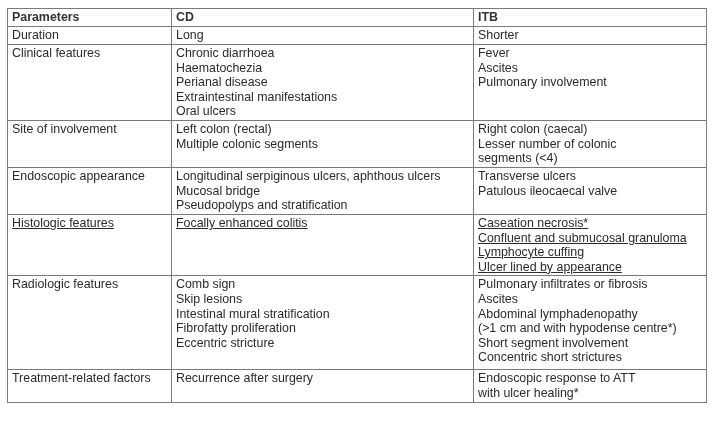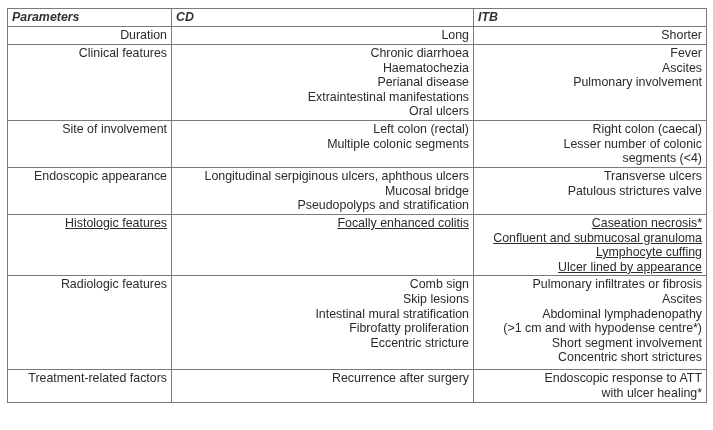--- a/index.html
+++ b/index.html
@@ -32,22 +32,22 @@
       text-align: left;
       font-weight: normal;
     }
     table.comp th {
       font-weight: bold;
       color: #333333;
     }
     col.c1 { width: 164px; }
     col.c2 { width: 302px; }
     col.c3 { width: 233px; }
-    .line { display: block; white-space: nowrap; text-align: right; }
-    tr.r-head  td, tr.r-head th { height: 15px; font-style: italic; }
+    .line { display: block; white-space: nowrap; }
+    tr.r-head  td, tr.r-head th { height: 15px; }
     tr.r-dur   td { height: 15px; }
     tr.r-clin  td { height: 73px; }
     tr.r-site  td { height: 44px; margin-left: 28px; }
     tr.r-endo  td { height: 44px; }
     tr.r-hist  td { height: 56px; text-decoration: underline; }
     tr.r-rad   td { height: 91px; }
     tr.r-lab   td { height: 28px; }
     tr.r-treat td { height: 29px; }
   </style>
 </head>
@@ -117,21 +117,21 @@
       <td>
         <span class="line">Endoscopic appearance</span>
       </td>
       <td>
         <span class="line">Longitudinal serpiginous ulcers, aphthous ulcers</span>
         <span class="line">Mucosal bridge</span>
         <span class="line">Pseudopolyps and stratification</span>
       </td>
       <td>
         <span class="line">Transverse ulcers</span>
-        <span class="line">Patulous strictures valve</span>
+        <span class="line">Patulous ileocaecal valve</span>
       </td>
     </tr>
 
     <tr class="r-hist">
       <td>
         <span class="line">Histologic features</span>
       </td>
       <td>
         <span class="line">Focally enhanced colitis</span>
       </td>

